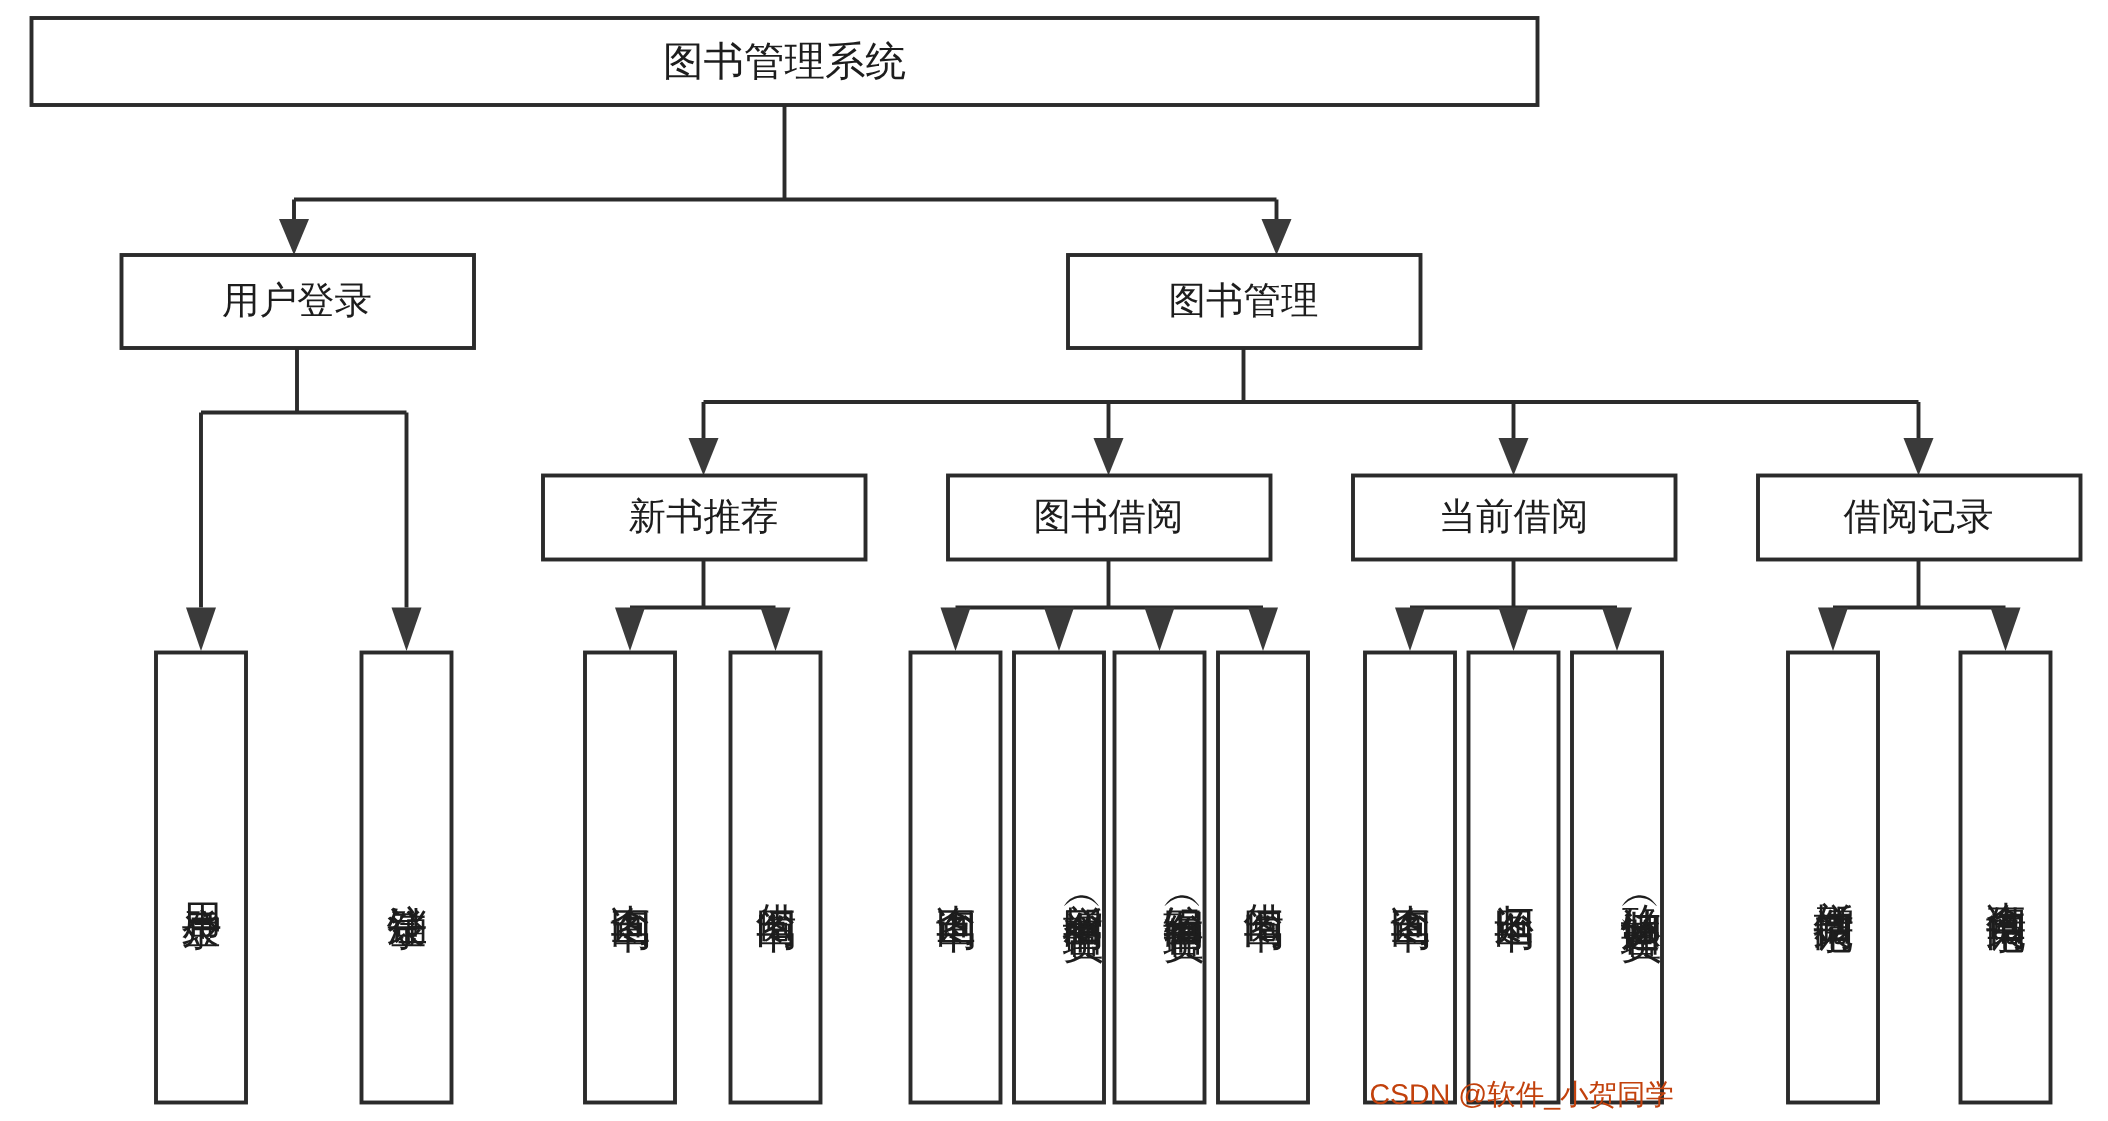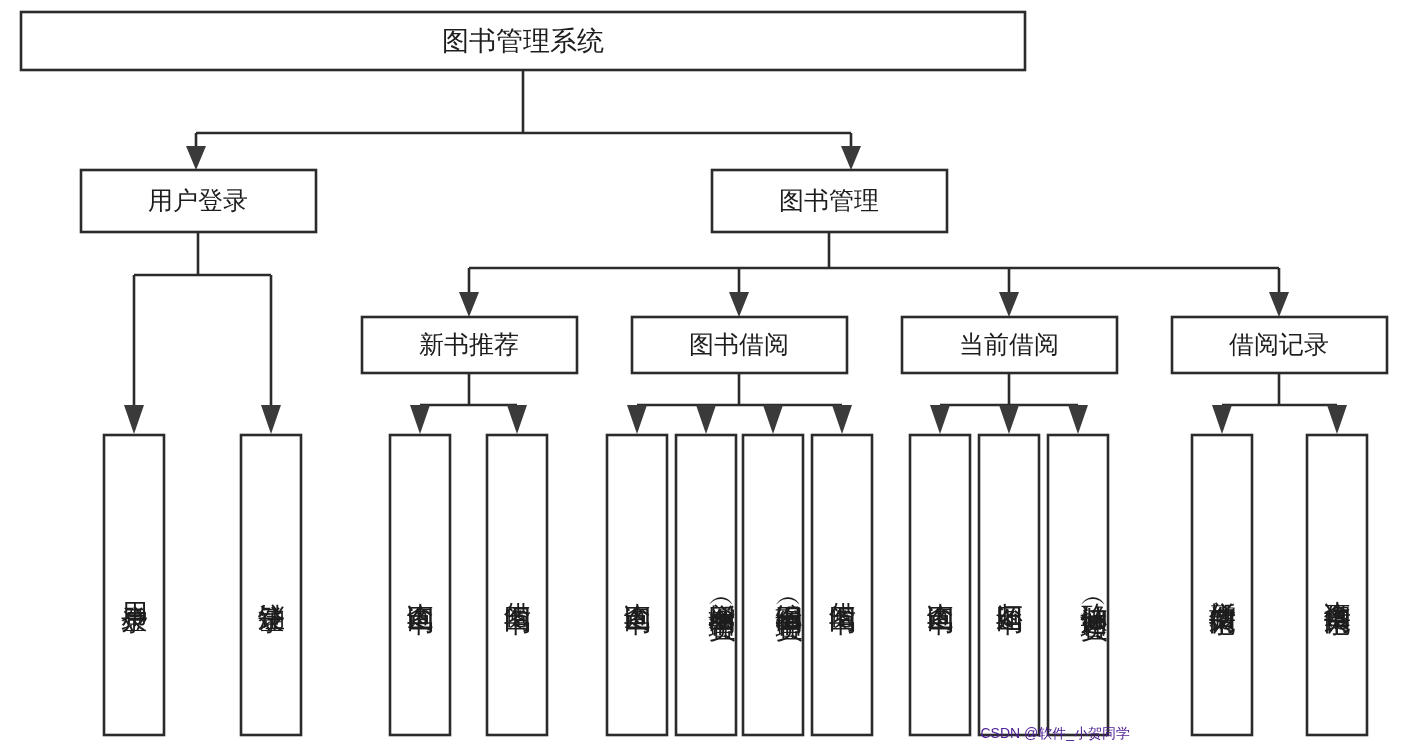--- a/index.html
+++ b/index.html
@@ -64,25 +64,25 @@
     letter-spacing: 2px;
     display: flex;
     align-items: center;
     justify-content: center;
     white-space: nowrap;
     pointer-events: none;
     user-select: none;
   }
   .watermark {
     position: absolute;
-    right: 6px;
+    right: 20px;
     bottom: 4px;
     font-family: "Liberation Sans", "DejaVu Sans", sans-serif;
-    font-size: 14px;
-    color: #4c1d95;
+    font-size: 19px;
+    color: #c2410c;
     white-space: nowrap;
     user-select: none;
   }
 </style>
 </head>
 <body>
 
 <div id="diagram-root">
 
   <svg id="flow-svg" viewBox="0 0 1405 747">

